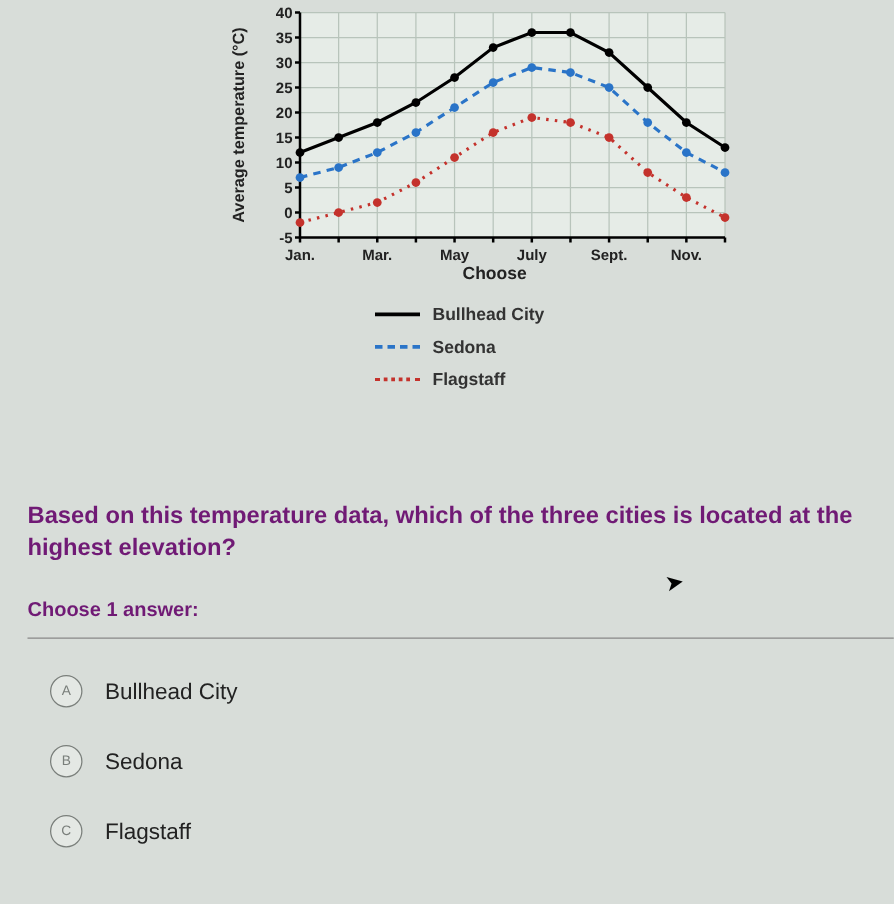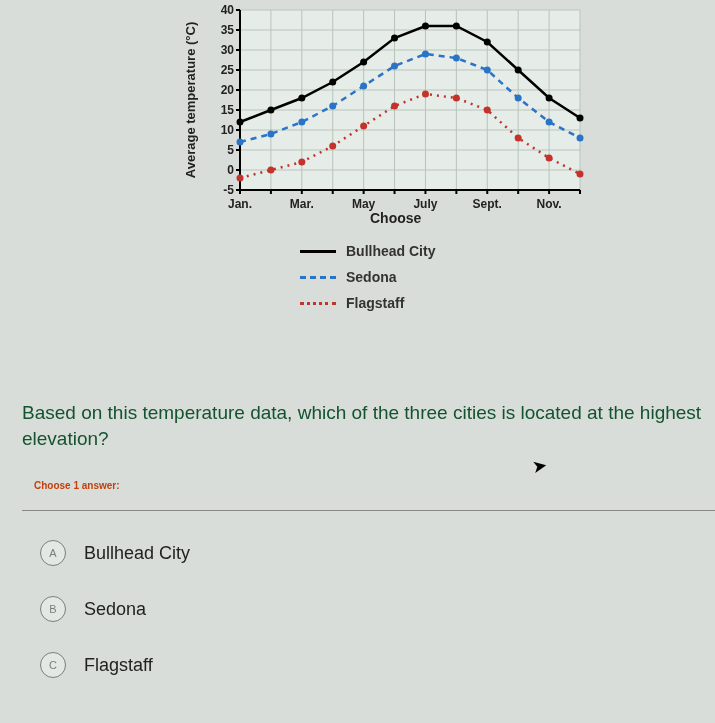--- a/index.html
+++ b/index.html
@@ -35,30 +35,30 @@
   .swatch.dot   { border-top: 3px dotted #c4322c; }
   .xlabel {
     position: absolute;
     left: 370px; top: 210px;
     font-weight: 700; font-size: 14px;
   }
   .question {
     position: absolute;
     left: 22px; top: 400px; right: 0;
     font-size: 19px;
-    font-weight: 400;
+    font-weight: 700;
     line-height: 1.35;
-    color: #14532d;
+    color: #701a75;
   }
   .choose {
     position: absolute;
-    left: 34px; top: 480px;
-    font-size: 10px;
+    left: 22px; top: 480px;
+    font-size: 16px;
     font-weight: 600;
-    color: #c2410c;
+    color: #701a75;
   }
   .divider {
     position: absolute;
     left: 22px; top: 510px; right: 0;
     height: 1px; background: #888;
   }
   .answers {
     position: absolute;
     left: 40px; top: 540px;
   }

